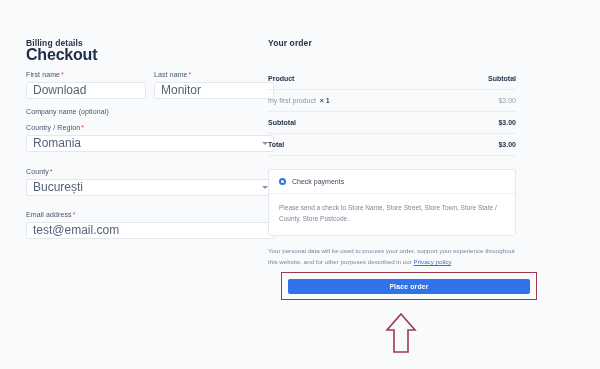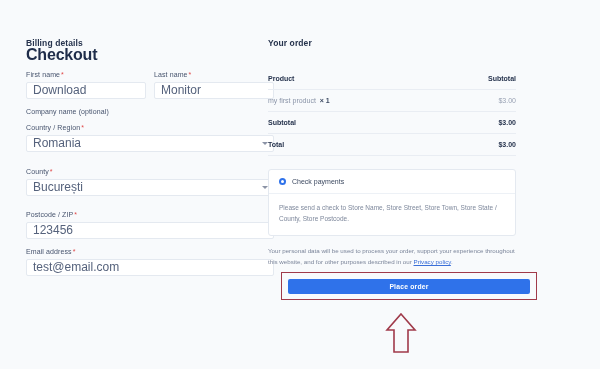--- a/index.html
+++ b/index.html
@@ -242,24 +242,20 @@
       <div class="field">
         <span class="field-label"><span>County</span><span class="req">*</span></span>
         <div class="select-wrap">
           <input class="input" type="text" readonly="" value="București" style="">
           <span class="caret"></span>
         </div>
       </div>
 
       <div style="height:6px"></div>
 
-      <div class="field">
-        <span class="field-label"><span>Postcode / ZIP</span><span class="req">*</span></span>
-        <input class="input" type="text" value="123456" style="">
-      </div>
 
 
       <div class="field">
         <span class="field-label"><span>Email address</span><span class="req">*</span></span>
         <input class="input" type="text" value="test@email.com" style="">
       </div>
     </div>
 
     <div class="col-right">
       <div class="section-head">Your order</div>

